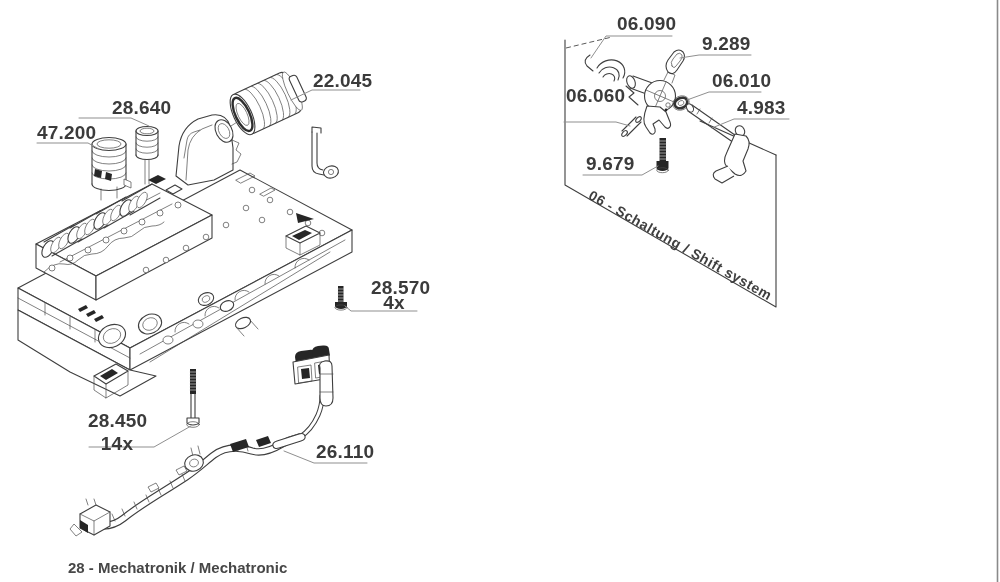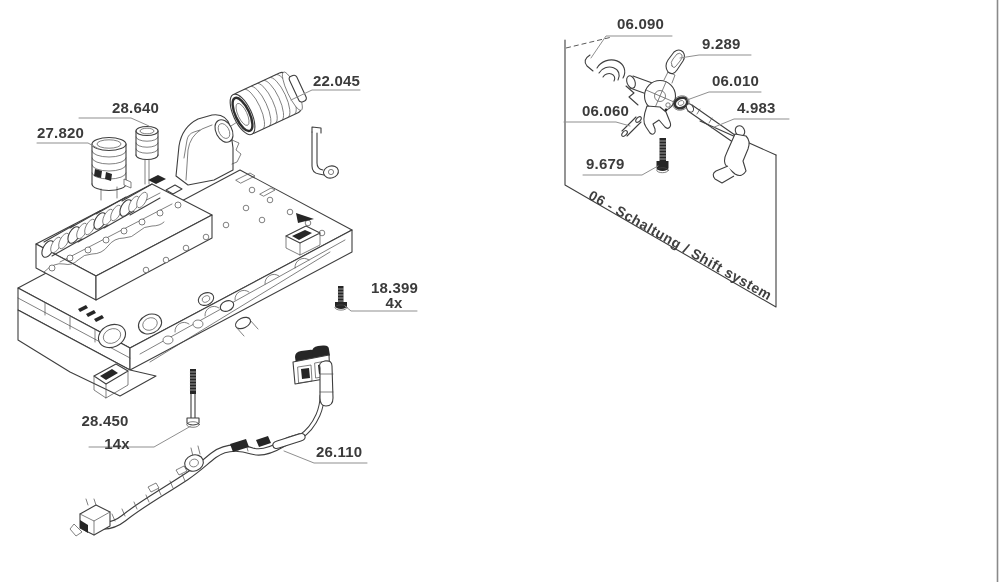--- a/index.html
+++ b/index.html
@@ -11,21 +11,21 @@
   .th {fill:none;stroke:#4a4a4a;stroke-width:.7;stroke-linejoin:round;stroke-linecap:round;}
   .fw {fill:#ffffff;stroke:#3f3f3f;stroke-width:1.1;stroke-linejoin:round;}
   .fwt{fill:#ffffff;stroke:#4a4a4a;stroke-width:.7;}
   .fd {fill:#262626;stroke:none;}
   .ldr{fill:none;stroke:#8f8f8f;stroke-width:1;stroke-linejoin:round;stroke-linecap:round;}
   .dsh{fill:none;stroke:#5a5a5a;stroke-width:1;stroke-dasharray:5 3;}
   .chanO{fill:none;stroke:#3f3f3f;stroke-width:7.5;stroke-linecap:round;}
   .chanI{fill:none;stroke:#ffffff;stroke-width:5.2;stroke-linecap:round;}
   .wireO{fill:none;stroke:#3f3f3f;stroke-width:5;stroke-linecap:round;}
   .wireI{fill:none;stroke:#ffffff;stroke-width:3;stroke-linecap:round;}
-  .lbl{position:absolute;font-weight:bold;font-size:15px;line-height:16px;
+  .lbl{position:absolute;font-weight:bold;font-size:19px;line-height:16px;
        color:#3b3b3b;white-space:nowrap;letter-spacing:.2px;}
   .lbl.ctr{text-align:center;}
   #caption{position:absolute;left:68px;top:559px;font-weight:bold;font-size:15px;color:#474747;}
   #inset-caption{position:absolute;left:594px;top:187px;font-weight:bold;font-size:14px;
        color:#3f3f3f;letter-spacing:.6px;transform:rotate(29.5deg);transform-origin:0 0;white-space:nowrap;}
 </style>
 </head>
 <body>
 
 <div id="stage">
@@ -284,30 +284,31 @@
     <polyline class="ldr" points="751,55 699,55 680,58"></polyline>
     <polyline class="ldr" points="761,92 709,92 687,100"></polyline>
     <polyline class="ldr" points="789,119 734,119 712,128"></polyline>
     <polyline class="ldr" points="564,122 616,122 630,126"></polyline>
     <polyline class="ldr" points="583,175 642,175 658,166"></polyline>
   </g>
 
   <line x1="997.5" y1="0" x2="997.5" y2="582" style="stroke:#8a8a8a;stroke-width:1.6;"></line>
 </svg>
 
-<div class="lbl" style="left:37px;top:125px;">27.820</div>
+<div class="lbl" style="left:37px;top:125px;">47.200</div>
 <div class="lbl" style="left:80px;top:100px;margin-left:32px;">28.640</div>
 <div class="lbl" style="left:313px;top:73px;">22.045</div>
-<div class="lbl ctr" style="left:371px;top:280px;width:46px;">18.399</div>
+<div class="lbl ctr" style="left:371px;top:280px;width:46px;">28.570</div>
 <div class="lbl ctr" style="left:371px;top:295px;width:46px;">4x</div>
-<div class="lbl ctr" style="left:80px;top:413px;width:50px;">28.450</div>
+<div class="lbl ctr" style="left:88px;top:413px;width:50px;">28.450</div>
 <div class="lbl ctr" style="left:92px;top:436px;width:50px;">14x</div>
 <div class="lbl" style="left:316px;top:444px;">26.110</div>
 <div class="lbl" style="left:617px;top:16px;">06.090</div>
 <div class="lbl" style="left:702px;top:36px;">9.289</div>
 <div class="lbl" style="left:712px;top:73px;">06.010</div>
 <div class="lbl" style="left:737px;top:100px;">4.983</div>
-<div class="lbl" style="left:566px;top:103px;padding-left:16px;">06.060</div>
+<div class="lbl" style="left:566px;top:88px;">06.060</div>
 <div class="lbl" style="left:586px;top:156px;">9.679</div>
 
 <div id="inset-caption">06 - Schaltung / Shift system</div>
+<div id="caption">28 - Mechatronik / Mechatronic</div>
 
 </div>
 
 </body></html>

